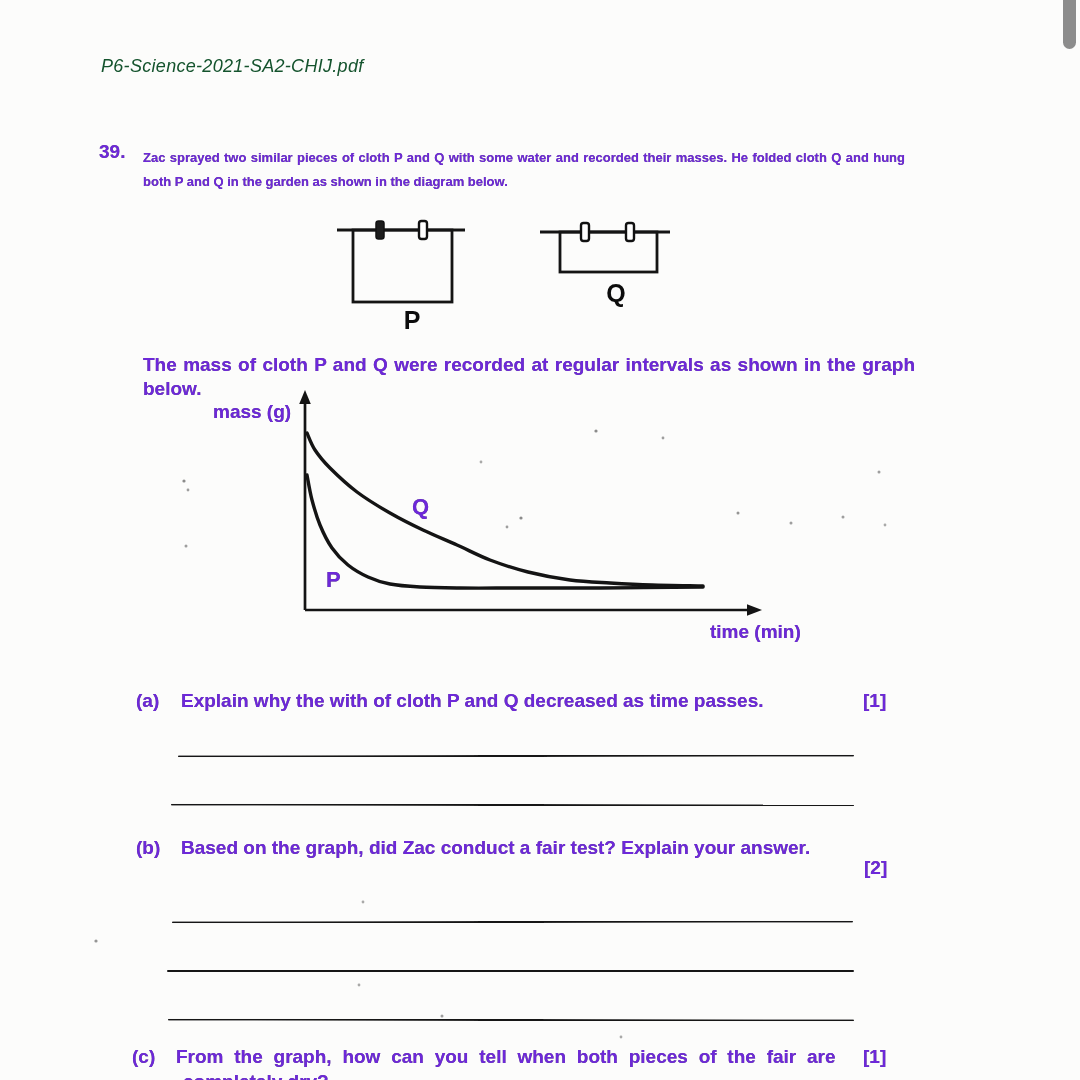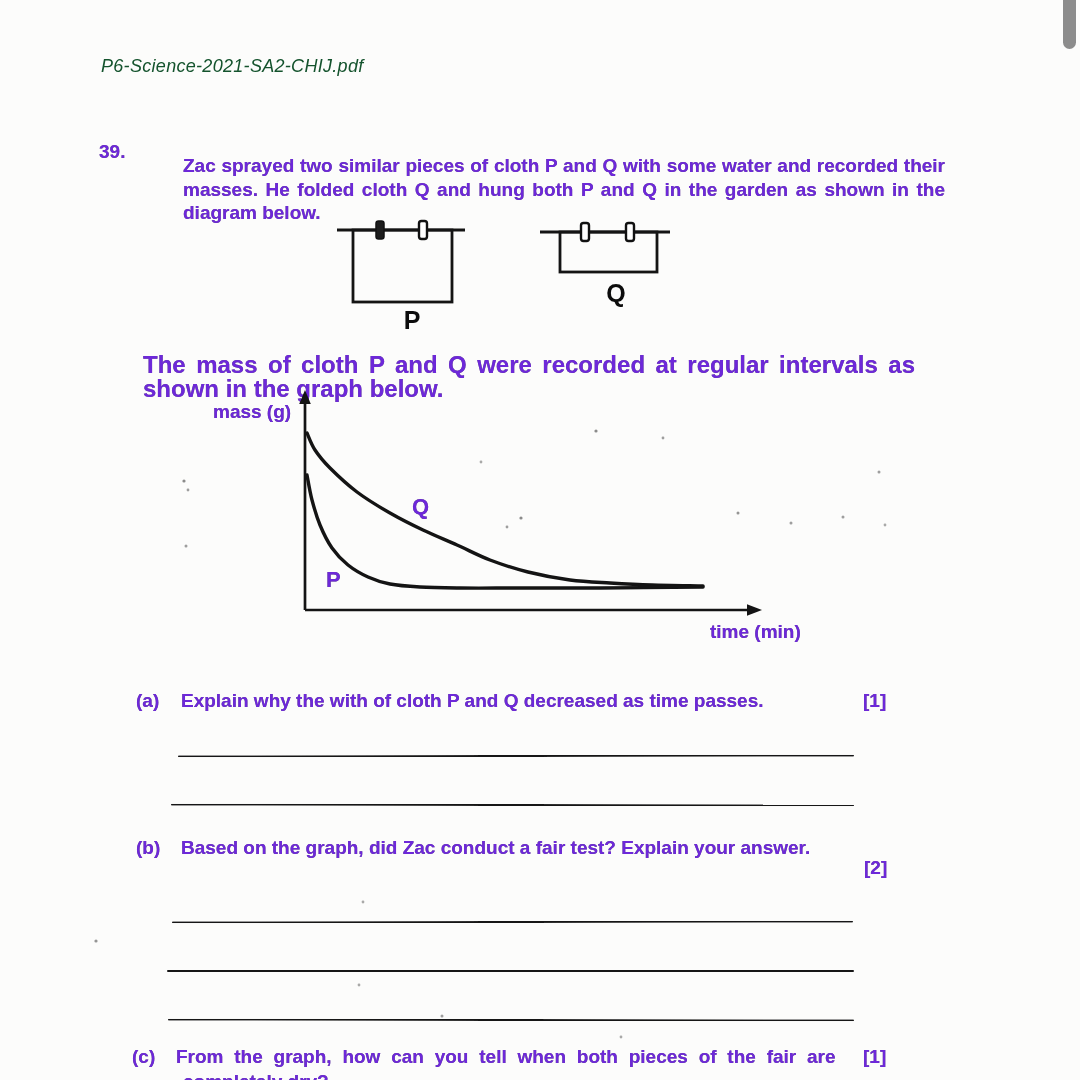--- a/index.html
+++ b/index.html
@@ -12,22 +12,22 @@
   .abs{position:absolute;}
   .scan{
     font-weight:bold;color:#6d28d9;
     text-shadow:0 0 0.6px rgba(12,12,12,.6);
   }
   .filename{
     left:101px;top:56px;font-size:18px;font-style:italic;
     color:#14532d;letter-spacing:.3px;font-weight:400;
   }
   .qnum{left:99px;top:141px;font-size:19px;}
-  .qintro{left:143px;top:154px;width:762px;font-size:19px;line-height:23.5px;text-align:justify;margin-left:40px;}
-  .para2{left:143px;top:353px;width:772px;font-size:24px;line-height:23.5px;text-align:justify;}
+  .qintro{left:143px;top:146px;width:762px;font-size:13px;line-height:23.5px;text-align:justify;}
+  .para2{left:143px;top:353px;width:772px;font-size:19px;line-height:23.5px;text-align:justify;}
 
   .cloth-svg{left:300px;top:210px;}
   .graph-svg{left:200px;top:390px;}
   .mass-label{left:213px;top:401px;font-size:19px;}
   .time-label{left:710px;top:621px;font-size:19px;}
   .curve-label-q{left:412px;top:494px;font-size:22px;}
   .curve-label-p{left:326px;top:567px;font-size:22px;}
 
   .part-label,.part-text,.part-marks{font-size:19px;}
   .pa-label{left:136px;top:690px;}

